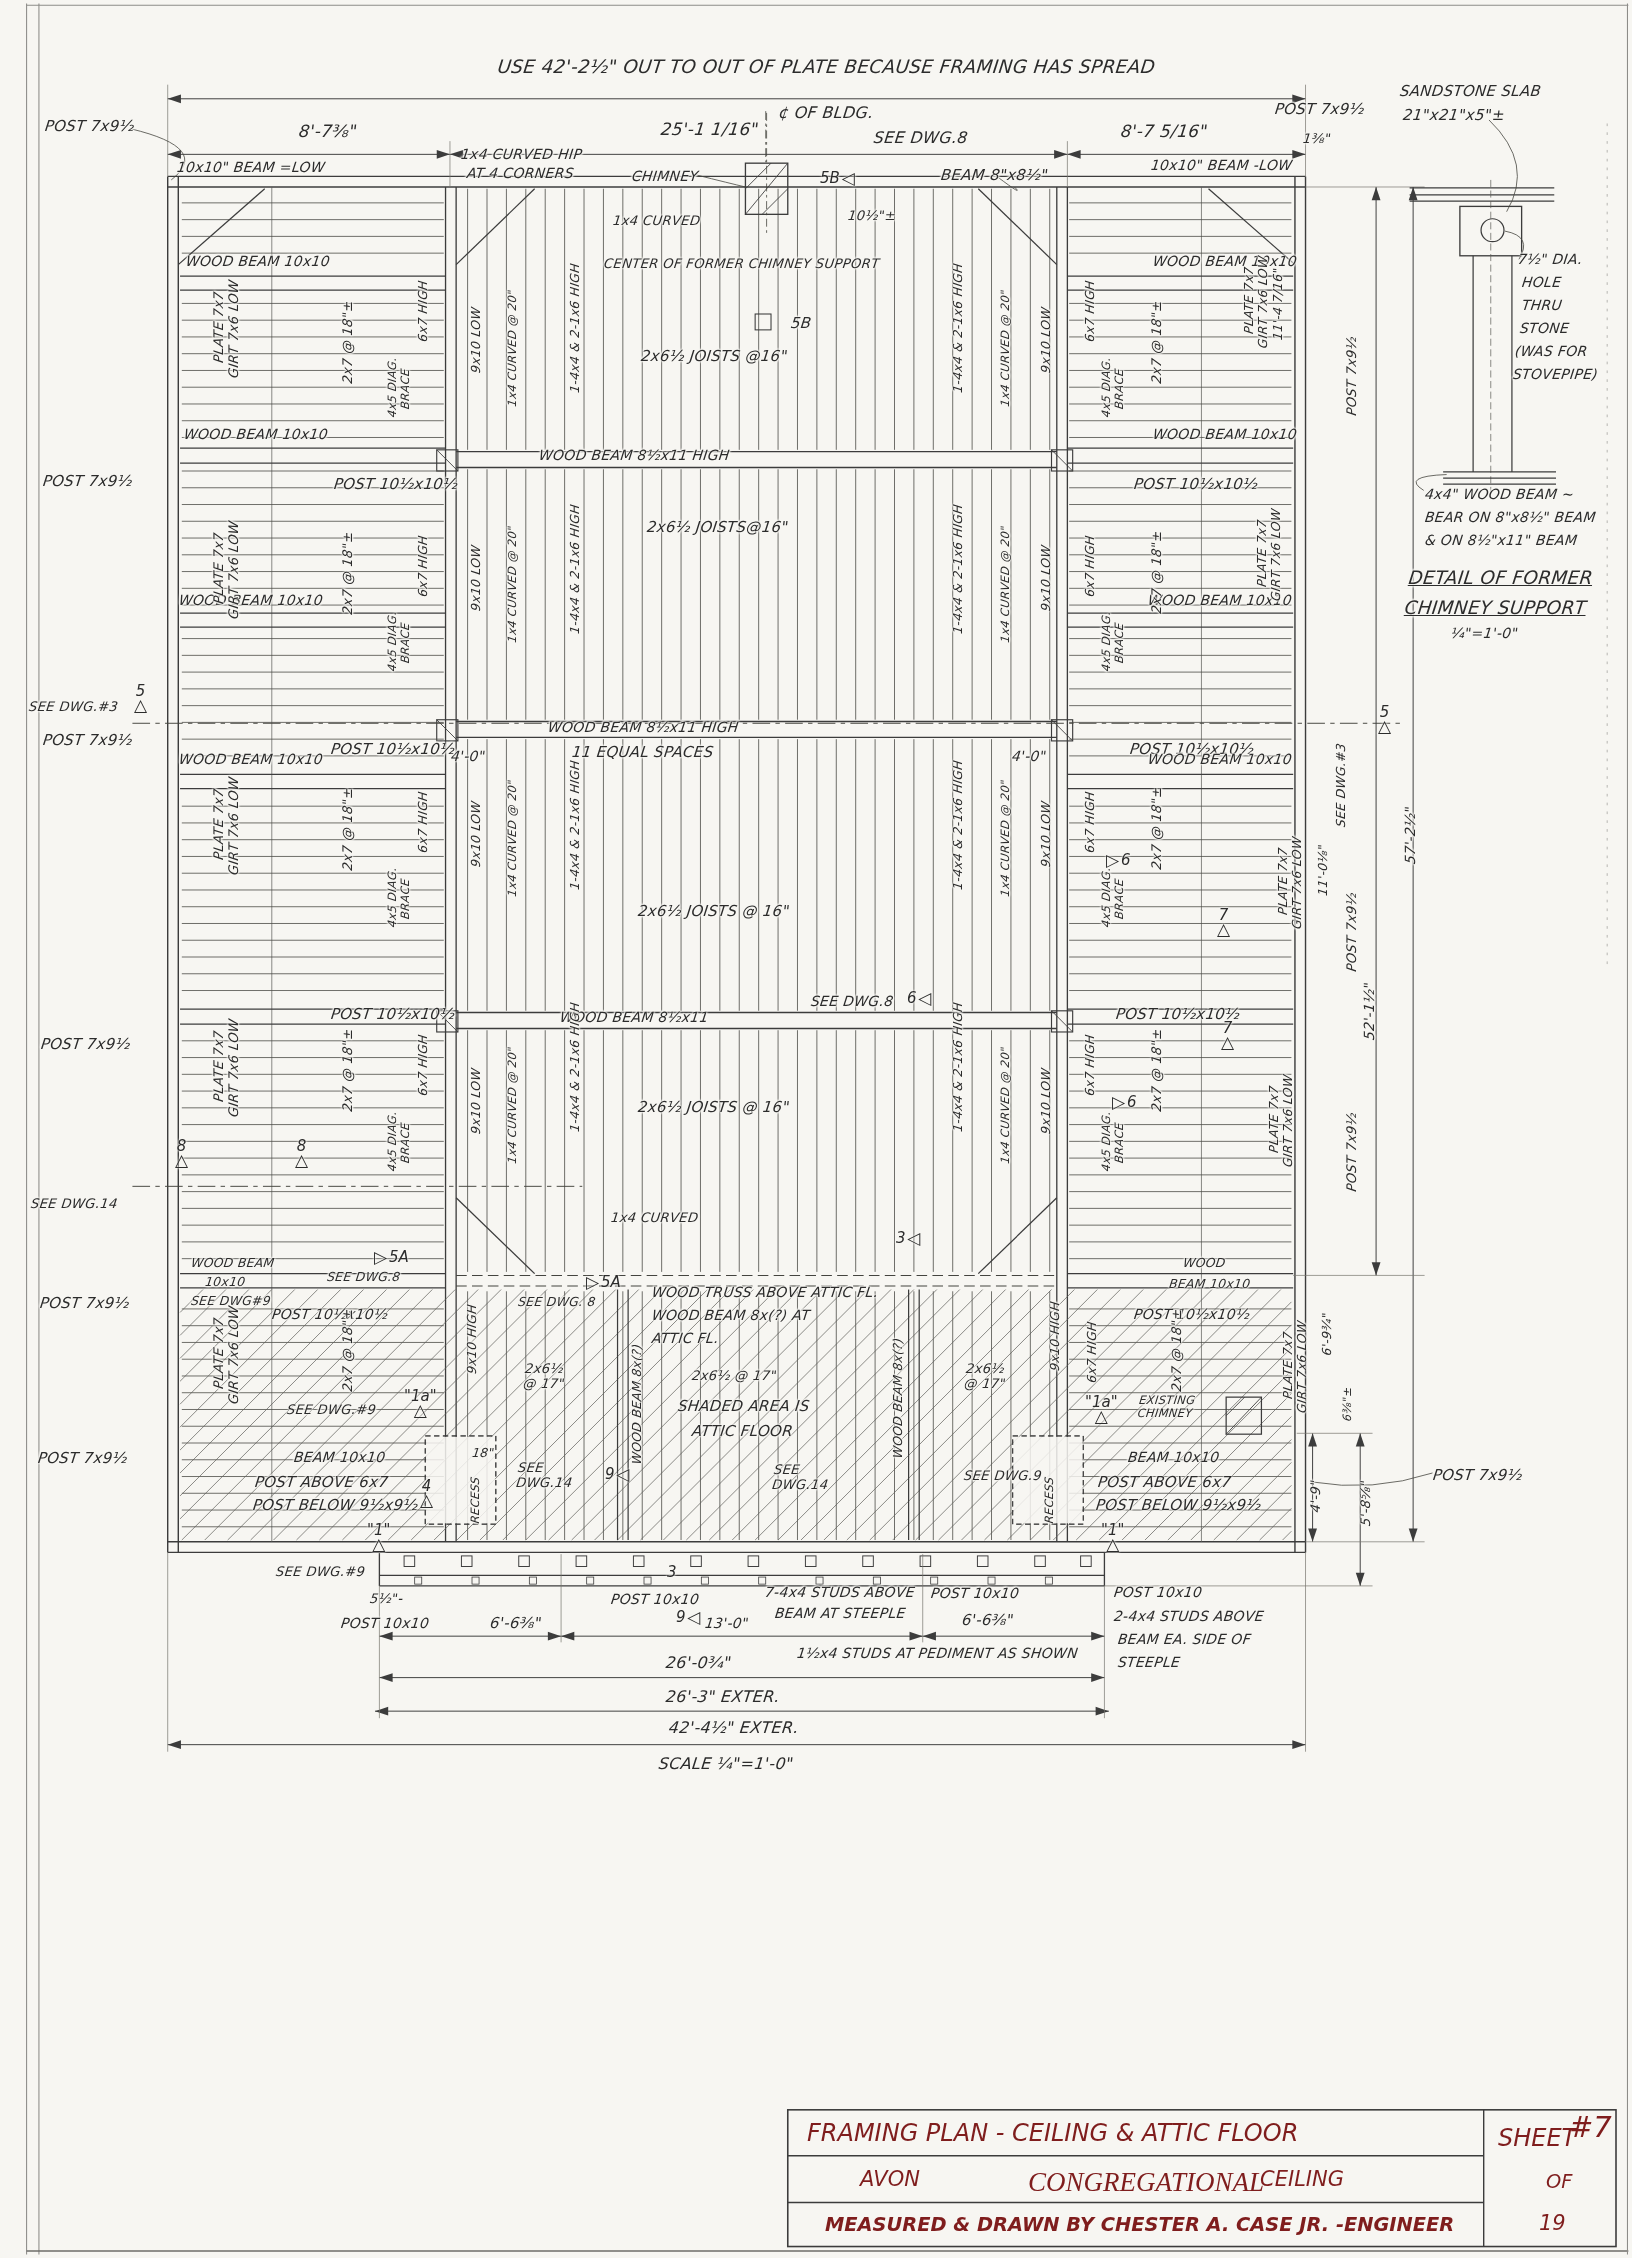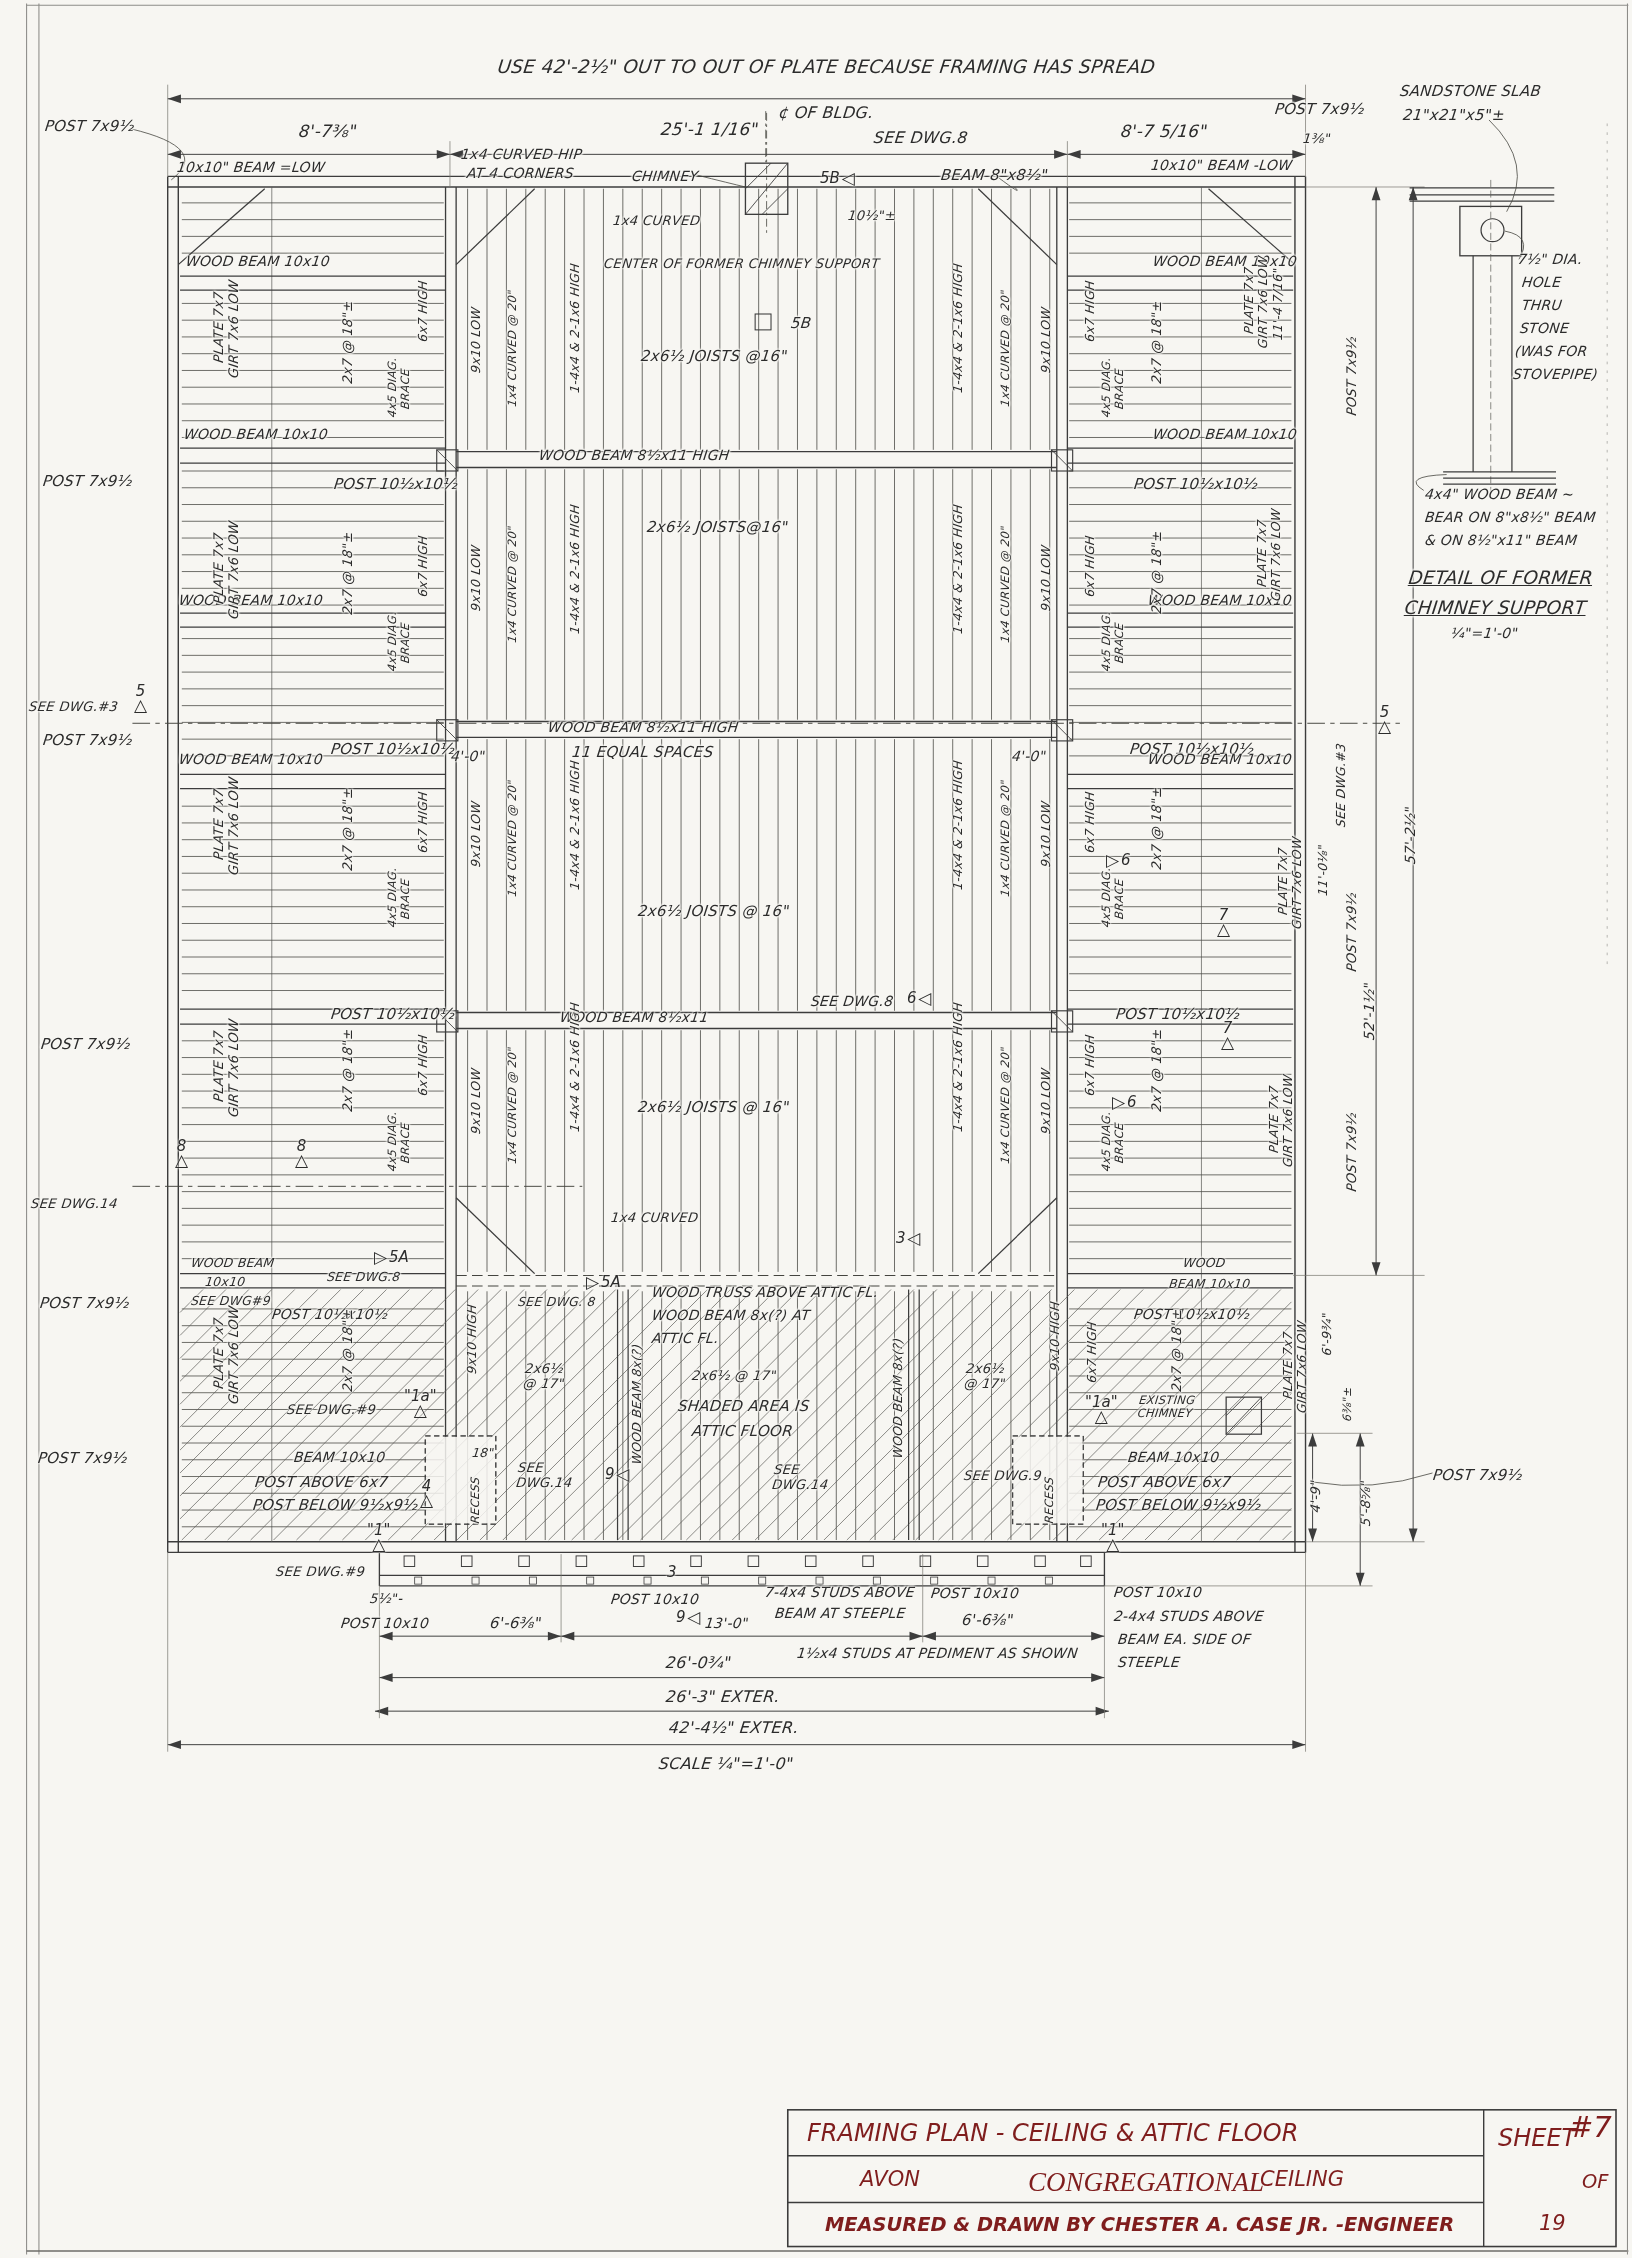--- a/index.html
+++ b/index.html
@@ -17,21 +17,21 @@
   .mk.up{flex-direction:column;line-height:.85;gap:0;}
   .mk .tri{font-style:normal;font-size:17px;}
   .titleblock .tb{position:absolute;font-family:"DejaVu Sans",sans-serif;font-style:italic;color:#7f1d1d;z-index:2;}
   .tb.t1{left:807px;top:2119px;font-size:24px;}
   .tb.town{left:860px;top:2167px;font-size:21px;}
   .tb.denom{left:1028px;top:2167px;font-size:27px;font-family:Liberation Serif, serif;}
   .tb.org{left:1260px;top:2167px;font-size:21px;}
   .tb.credit{left:825px;top:2213px;font-size:19.4px;font-weight:bold;}
   .tb.sheetw{left:1498px;top:2124px;font-size:24px;}
   .tb.sheetn{left:1569px;top:2110px;font-size:29px;}
-  .tb.ofw{left:1546px;top:2170px;font-size:19.4px;margin-left:36px;}
+  .tb.ofw{left:1546px;top:2170px;font-size:19.4px;}
   .tb.tot{left:1539px;top:2211px;font-size:21px;}
 </style>
 </head>
 <body>
 
 <div id="sheet">
   <svg id="plan-svg" width="1632" height="2258" viewBox="0 0 1850 2560">
       <line x1="30" y1="4" x2="30" y2="2556" stroke="#8d8c88" stroke-width="1.2"></line>
       <line x1="44" y1="4" x2="44" y2="2556" stroke="#8d8c88" stroke-width="1.2"></line>
       <line x1="30" y1="6" x2="1846" y2="6" stroke="#8d8c88" stroke-width="1.2"></line>

